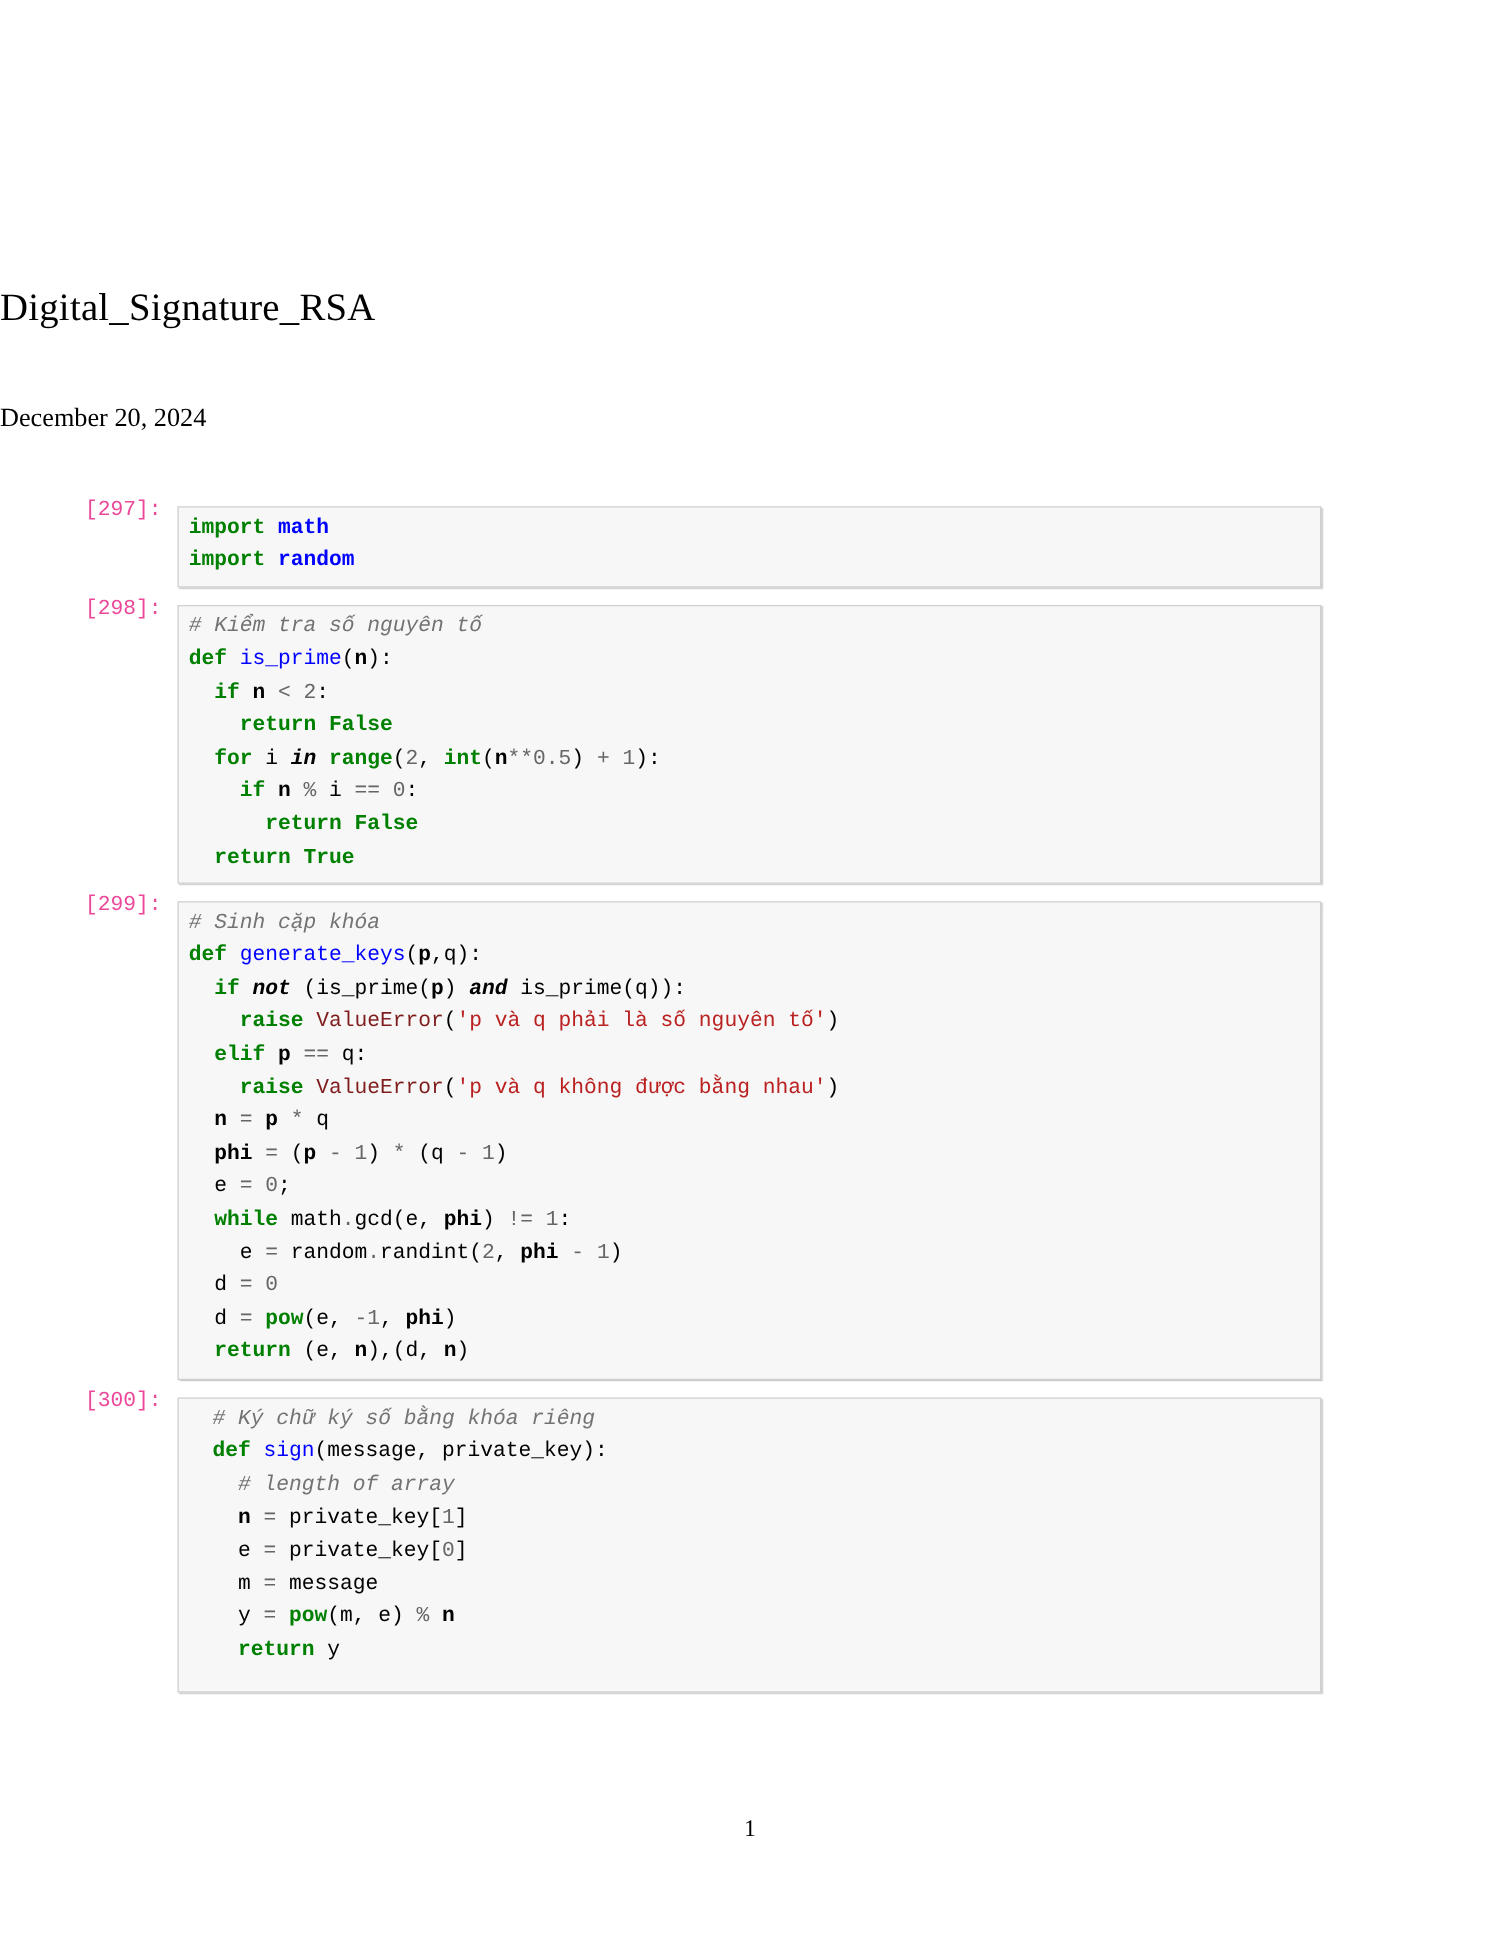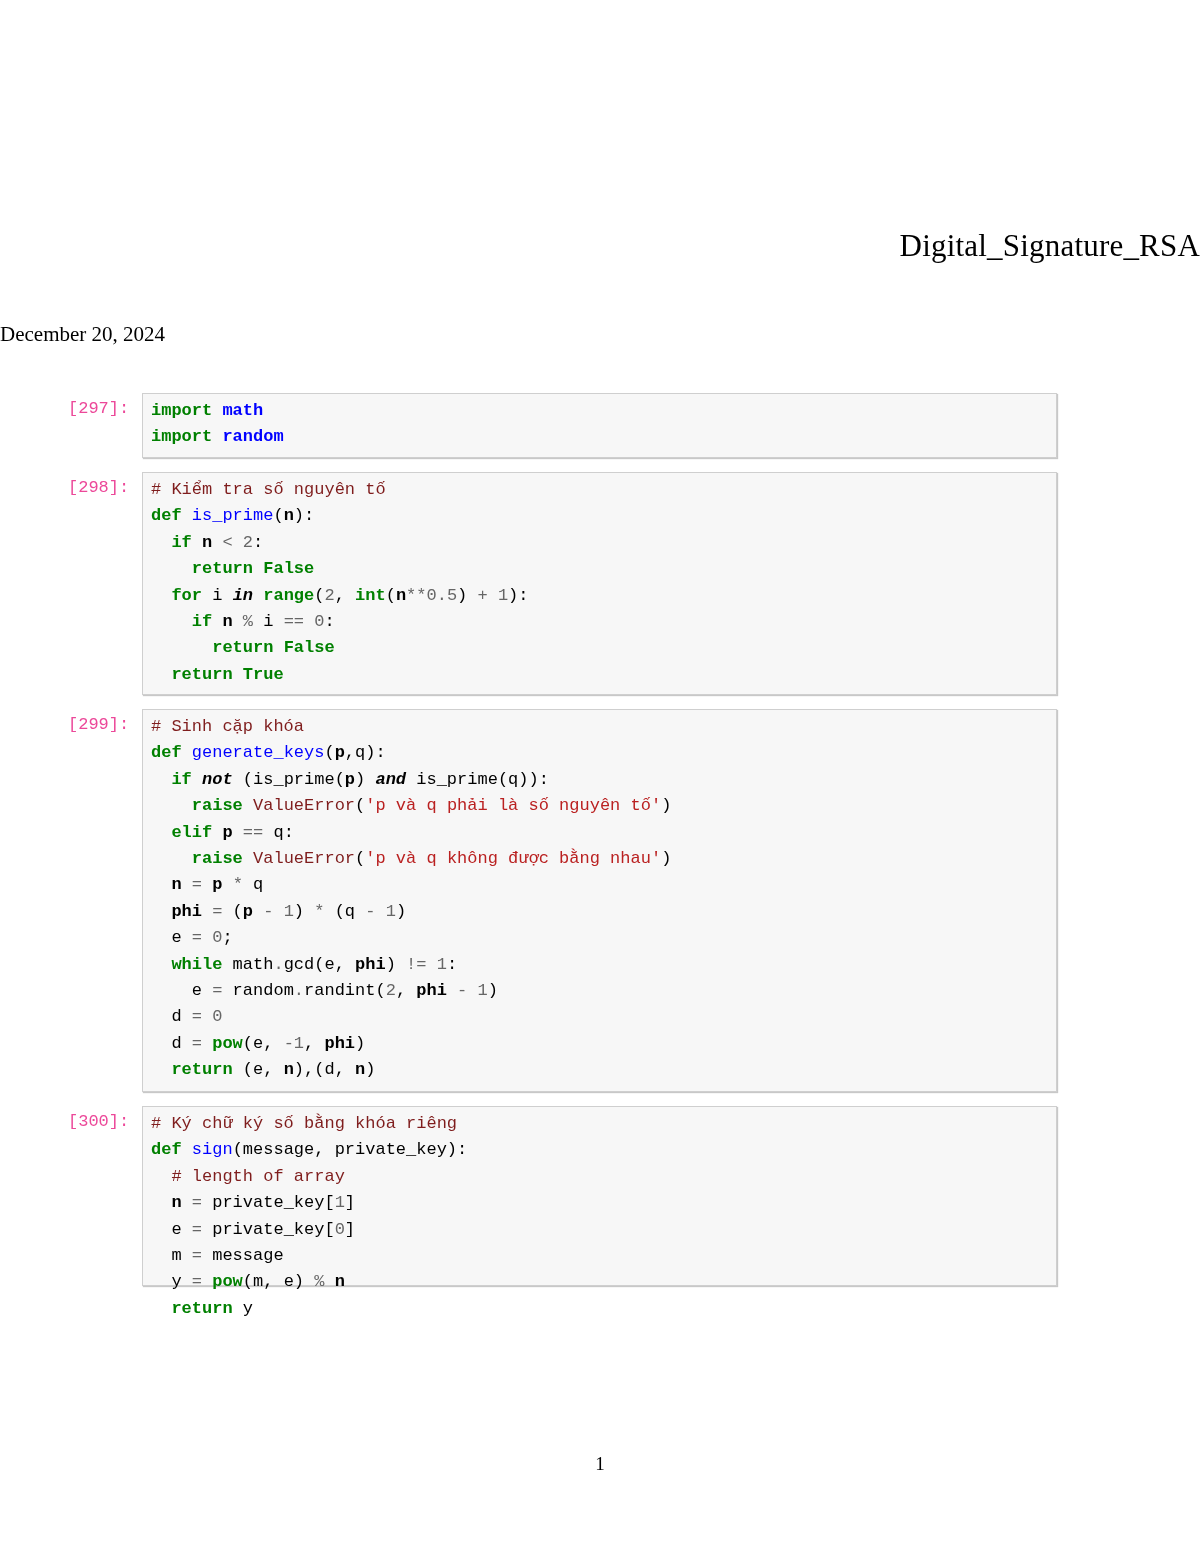--- a/index.html
+++ b/index.html
@@ -1,34 +1,34 @@
 <!DOCTYPE html>
 <html><head>
 <meta charset="utf-8">
 <style>
   html, body { margin: 0; padding: 0; background: #ffffff; }
   body { width: 1200px; height: 1553px; position: relative; overflow: hidden;
          font-family: "DejaVu Serif", serif; color: #000; }
-  .title { position: absolute; left: 0; top: 228px; width: 1200px; text-align: right;
+  .title { position: absolute; left: 0; top: 228px; width: 1200px; text-align: left;
            font-family: "Liberation Serif", serif; font-size: 31px; letter-spacing: 0.2px; }
   .date { position: absolute; left: 0; top: 322px; width: 1200px; 
           font-family: "Liberation Serif", serif; font-size: 21px; }
   .cell { position: absolute; left: 0; width: 1200px; }
   .prompt { position: absolute; left: 68px; width: 70px; font-family: "Liberation Mono", monospace;
             font-size: 17px; color: #ec4899; top: 6px; white-space: pre; }
   .box { position: absolute; left: 142px; width: 915px; background: #f7f7f7;
-         border: 1px solid #cfcfcf; box-shadow: 1px 1px 1px #c8c8c8; box-sizing: border-box; }
+         border: 1px solid #cfcfcf; box-shadow: 1px 1px 1px #c8c8c8; box-sizing: border-box; margin-top: 12px; }
   .code { margin: 0; padding: 4px 8px 6px 8px; font-family: "Liberation Mono", monospace;
           font-size: 17px; line-height: 26.4px; white-space: pre; color: #000; }
   .kw { color: #008000; font-weight: bold; }
   .bi { color: #008000; font-weight: bold; }
   .mod { color: #0000ff; font-weight: bold; }
   .fn { color: #0000ff; }
   .op { color: #000000; font-weight: bold; font-style: italic; }
-  .cm { color: #7f1d1d; }
+  .cm { color: #737373; font-style: italic; }
   .num { color: #666666; }
   .o { color: #666666; }
   .str { color: #ba2121; text-align: center; }
   .exc { color: #7f1d1d; font-weight: normal; }
   .name-b { font-weight: bold; }
   .page-num { position: absolute; left: 0; width: 1200px; top: 1453px; text-align: center;
               font-family: "Liberation Serif", serif; font-size: 19px; }
 </style>
 </head>
 <body>
@@ -74,21 +74,21 @@
 <span><span>  </span><span class="kw">while</span><span> math</span><span class="o">.</span><span>gcd(e, </span><span class="name-b">phi</span><span>) </span><span class="o">!=</span><span> </span><span class="num">1</span><span>:</span></span>
 <span><span>    e </span><span class="o">=</span><span> random</span><span class="o">.</span><span>randint(</span><span class="num">2</span><span>, </span><span class="name-b">phi</span><span> </span><span class="o">-</span><span> </span><span class="num">1</span><span>)</span></span>
 <span><span>  d </span><span class="o">=</span><span> </span><span class="num">0</span></span>
 <span><span>  d </span><span class="o">=</span><span> </span><span class="bi">pow</span><span>(e, </span><span class="o">-</span><span class="num">1</span><span>, </span><span class="name-b">phi</span><span>)</span></span>
 <span><span>  </span><span class="kw">return</span><span> (e, </span><span class="name-b">n</span><span>),(d, </span><span class="name-b">n</span><span>)</span></span></pre>
     </div>
   </div>
 
   <div class="cell" style="top:1106px;">
     <div class="prompt">[300]:</div>
-    <div class="box" style="top:0; height:180px;">
+    <div class="box" style="top:0; height:236px;padding-left:19px;">
       <pre class="code"><span><span class="cm"># Ký chữ ký số bằng khóa riêng</span></span>
 <span><span class="kw">def</span><span> </span><span class="fn">sign</span><span>(message, private_key):</span></span>
 <span><span>  </span><span class="cm"># length of array</span></span>
 <span><span>  </span><span class="name-b">n</span><span> </span><span class="o">=</span><span> private_key[</span><span class="num">1</span><span>]</span></span>
 <span><span>  e </span><span class="o">=</span><span> private_key[</span><span class="num">0</span><span>]</span></span>
 <span><span>  m </span><span class="o">=</span><span> message</span></span>
 <span><span>  y </span><span class="o">=</span><span> </span><span class="bi">pow</span><span>(m, e) </span><span class="o">%</span><span> </span><span class="name-b">n</span></span>
 <span><span>  </span><span class="kw">return</span><span> y</span></span></pre>
     </div>
   </div>

